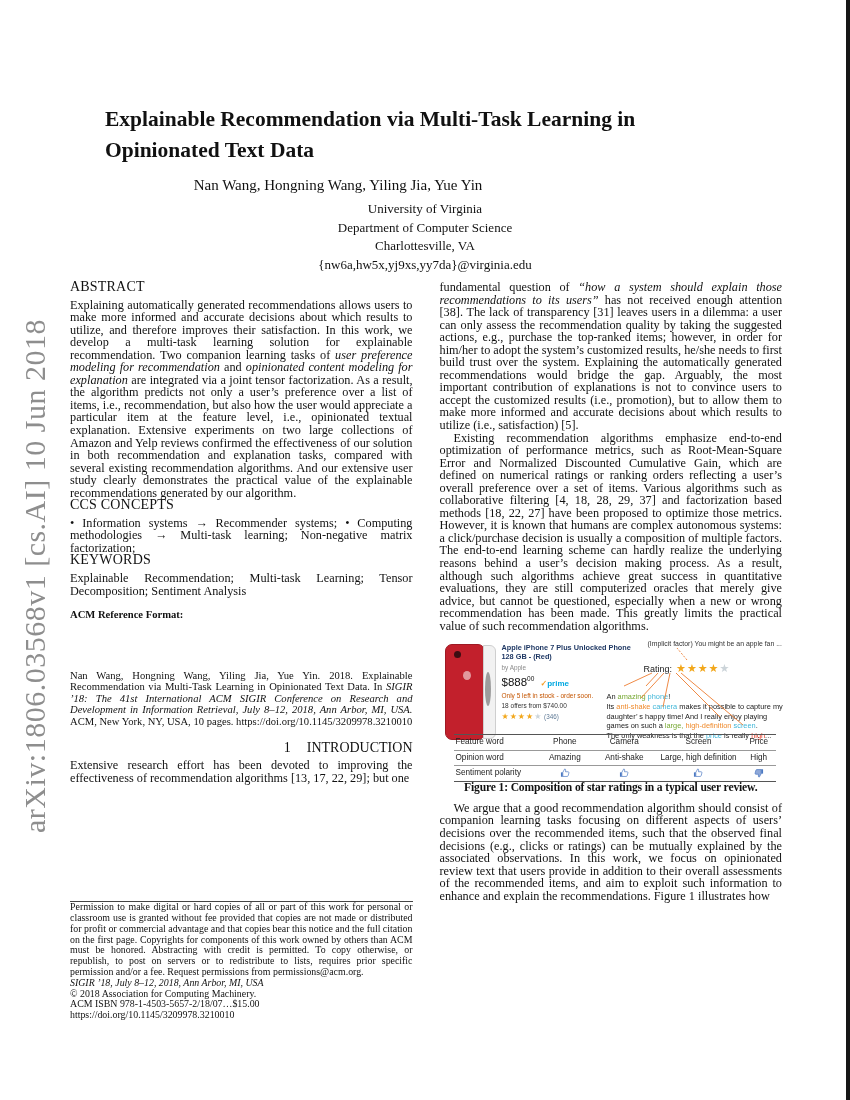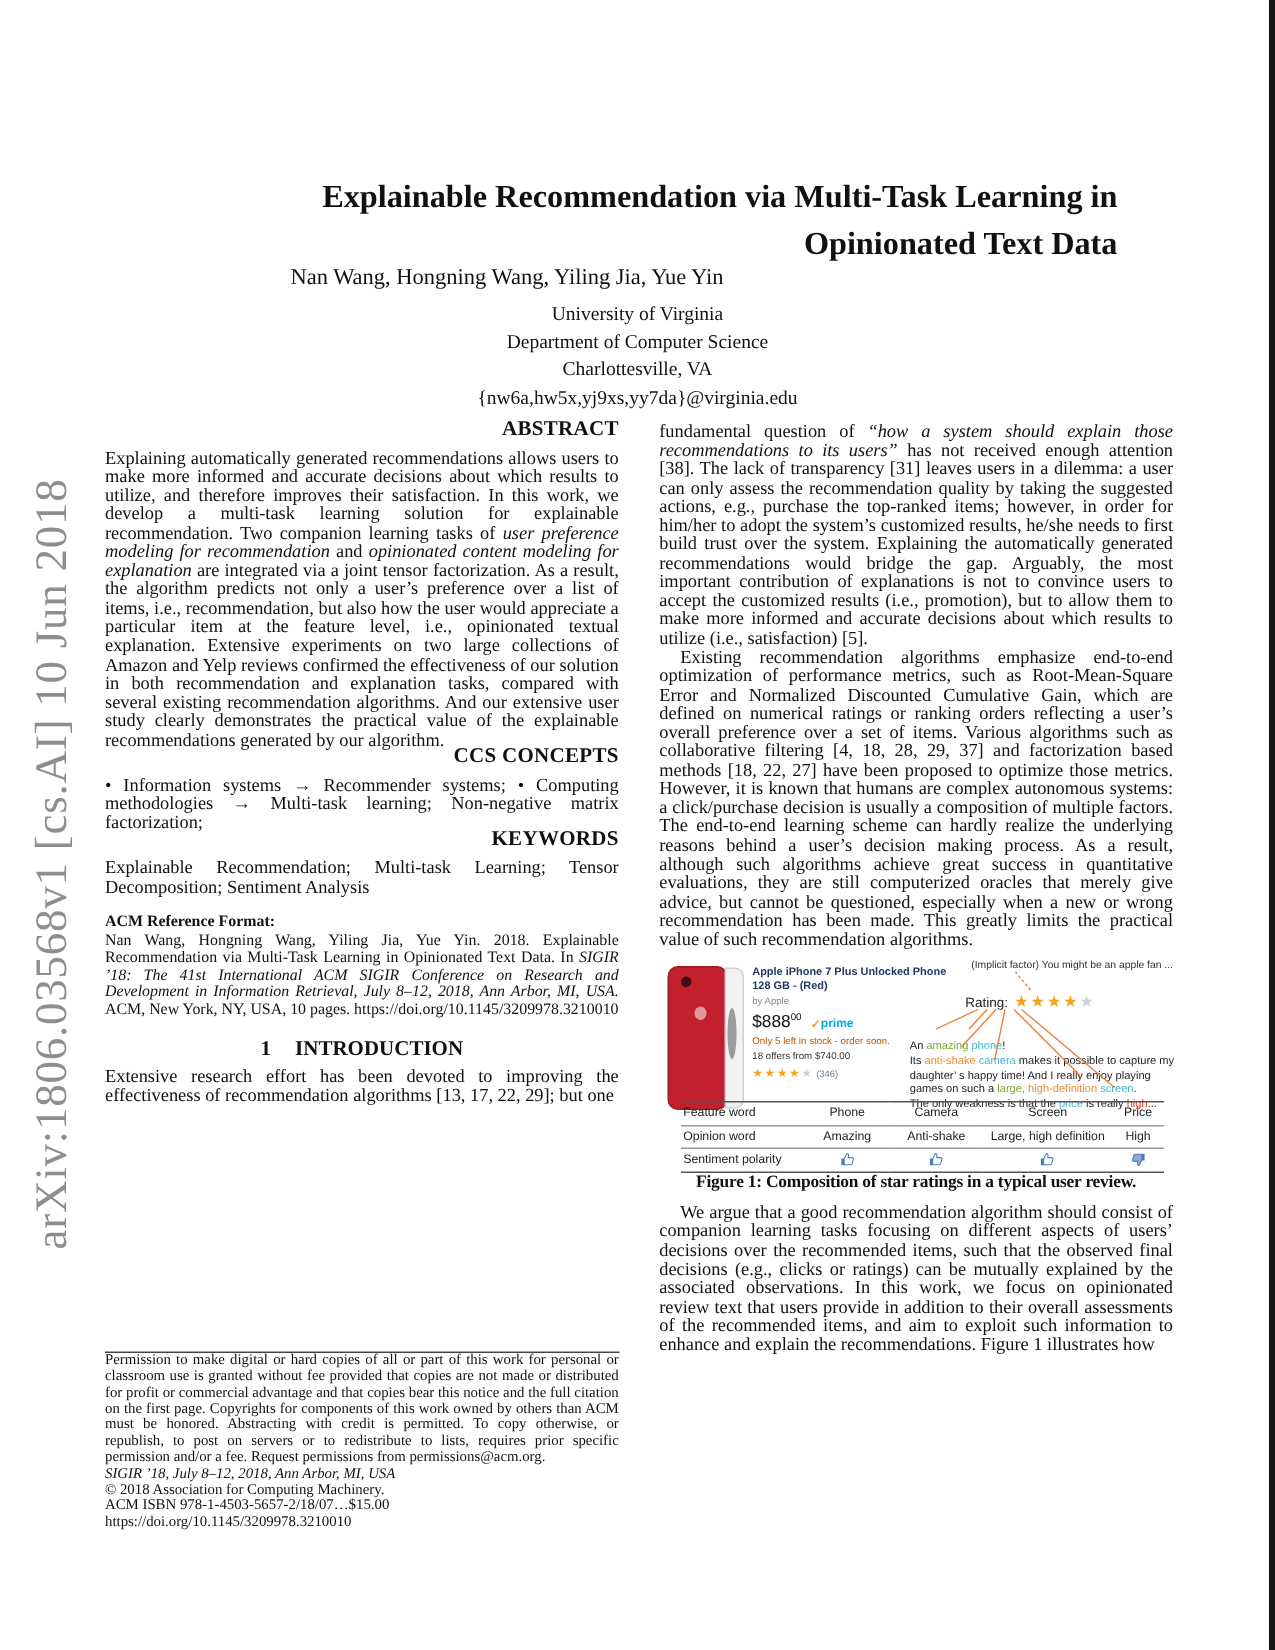--- a/index.html
+++ b/index.html
@@ -2,33 +2,33 @@
 <html><head>
 <meta charset="utf-8">
 <style>
   html,body{margin:0;padding:0;background:#e9e9e9;}
   .page{position:relative;width:850px;height:1100px;background:#ffffff;margin:0 auto;
         font-family:"Liberation Serif",serif;color:#111;overflow:hidden;}
   .edge-strip{position:absolute;right:0;top:0;width:4px;height:1100px;background:#161616;}
   .watermark{position:absolute;left:18px;top:833px;transform:rotate(-90deg);transform-origin:0 0;
              white-space:nowrap;font-size:30px;color:#8e8e8e;letter-spacing:.5px;
              font-family:"Liberation Serif",serif;}
-  .title{position:absolute;top:104px;left:105px;width:640px;text-align:right;
-         font-size:21.5px;font-weight:700;line-height:31px;margin-top:12px;}
+  .title{position:absolute;top:104px;left:105px;width:640px;text-align:left;
+         font-size:21.5px;font-weight:700;line-height:31px;}
   .authors{position:absolute;top:177px;left:0;width:676px;text-align:center;font-size:15px;}
   .affil{position:absolute;top:200px;left:0;width:850px;text-align:center;font-size:13px;line-height:18.5px;}
   .cols{position:absolute;left:70px;top:281px;width:712px;height:741px;display:flex;gap:27px;}
   .col{width:343px;position:relative;text-align:justify;font-size:12.25px;line-height:12.55px;}
-  .hblock{font-size:14px;font-weight:700;margin:0 0 5px 0;text-align:right;letter-spacing:.2px;}
+  .hblock{font-size:14px;font-weight:400;margin:0 0 5px 0;text-align:left;letter-spacing:.2px;}
   .hblock.first{margin-top:0;}
-  .hsec{font-size:14px;font-weight:700;margin:14px 0 5px 0;text-align:center;}
+  .hsec{font-size:14px;font-weight:400;margin:14px 0 5px 0;text-align:right;}
   .hsec .num{margin-right:16px;}
   p{margin:0;}
   .indent{text-indent:14px;}
-  .smallref{font-size:10.6px;line-height:11.6px;}
+  .smallref{font-size:10.6px;line-height:11.6px;margin-top:48px;}
   .refhead{font-size:10.6px;font-weight:700;margin-top:12px;text-align:left;font-family:Liberation Serif, serif;}
   .i{font-style:italic;}
   .b{font-weight:400;}
   .footnote{position:absolute;bottom:1px;left:0;right:0;font-size:9.9px;line-height:10.8px;
             border-top:1px solid #444;padding-top:0;text-align:justify;}
   .footnote .ln{text-align:left;}
   
   .figure{position:relative;height:136px;margin-top:8px;font-family:"Liberation Sans",sans-serif;
           text-align:left;font-size:7px;}
   .fig-phone{position:absolute;left:2px;top:4px;width:54px;height:94px;}

